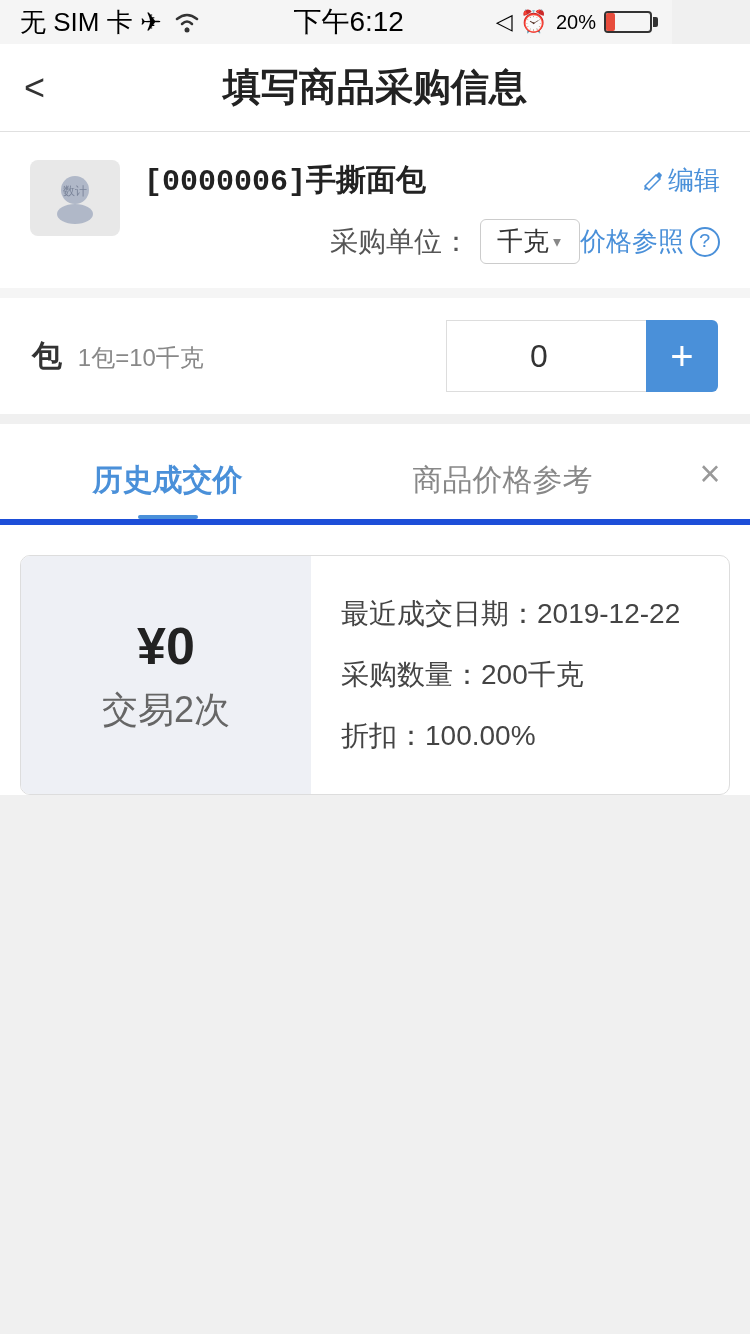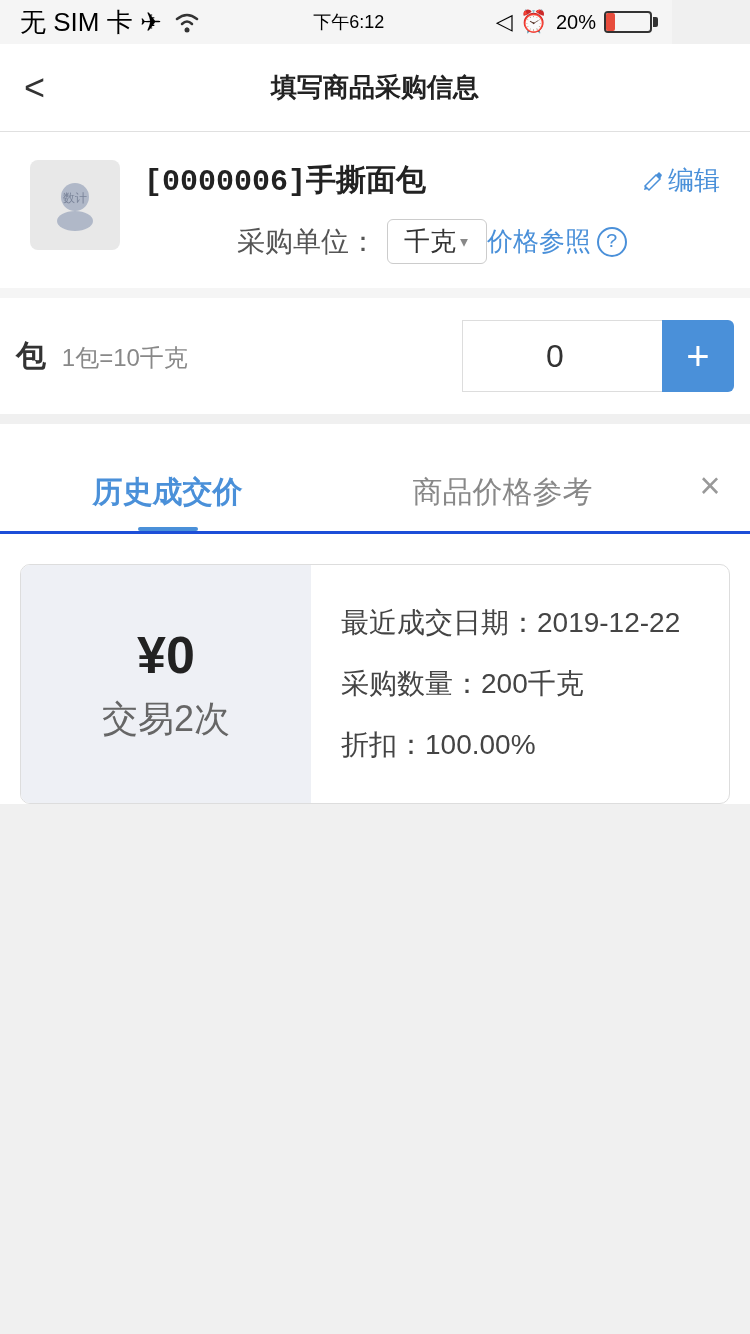--- a/index.html
+++ b/index.html
@@ -49,58 +49,58 @@
       border-bottom: 1px solid #e0e0e0;
     }
     .nav-back {
       position: absolute;
       left: 24px;
       font-size: 36px;
       color: #333;
       cursor: pointer;
     }
     .nav-title {
-      font-size: 26px;
+      font-size: 38px;
       font-weight: 600;
       color: #222;
     }
 
     
     .product-card {
       background: #ffffff;
       margin-top: 0;
       padding: 28px 30px 24px 30px;
       display: flex;
       align-items: flex-start;
       gap: 24px;
     }
     .product-thumb {
       width: 90px;
-      height: 90px;
+      height: 76px;
       background: #e8e8e8;
       border-radius: 8px;
       display: flex;
       align-items: center;
       justify-content: center;
       flex-shrink: 0;
       overflow: hidden;
     }
     .product-thumb svg { width: 60px; height: 60px; }
     .product-info { flex: 1; font-family: Liberation Mono, monospace; }
     .product-header {
       display: flex;
       justify-content: space-between;
       align-items: center;
       margin-bottom: 18px;
     }
     .product-name { font-size: 30px; font-weight: 600; color: #222; }
     .edit-btn { font-size: 26px; color: #4a90d9; display: flex; align-items: center; gap: 4px; }
     .product-unit-row {
       display: flex;
-      justify-content: center;
+      justify-content: flex-end;
       align-items: center;
     }
     .unit-left { display: flex; align-items: center; gap: 10px; font-size: 28px; color: #555; }
     .unit-select {
       border: 1px solid #ccc;
       border-radius: 6px;
       padding: 4px 16px;
       font-size: 26px;
       color: #333;
       background: #fff;
@@ -110,21 +110,21 @@
     }
     .price-ref { font-size: 26px; color: #4a90d9; display: flex; align-items: center; gap: 6px; }
 
     
     .quantity-row {
       background: #f5f5f5;
       height: 10px;
     }
     .quantity-section {
       background: #ffffff;
-      padding: 22px 16px;
+      padding: 22px 32px;
       display: flex;
       align-items: center;
       justify-content: space-between;
     }
     .qty-input-group { display: flex; align-items: center; gap: 0; }
     .qty-input {
       width: 200px;
       height: 72px;
       border: 1px solid #ddd;
       border-right: none;
@@ -148,23 +148,23 @@
     }
 
     
     .tabs-section {
       background: #fff;
       margin-top: 10px;
     }
     .tabs-header {
       display: flex;
       align-items: center;
-      border-bottom: 3px solid #1d4ed8;
+      border-bottom: 6px solid #1d4ed8;
       position: relative;
-      padding-top: 26px;
+      padding-top: 14px;
     }
     .tab-item {
       flex: 1;
       text-align: center;
       padding: 22px 0 18px 0;
       font-size: 30px;
       color: #888;
       cursor: pointer;
       position: relative;
     }
@@ -242,21 +242,21 @@
 <div class="status-bar">
   <div class="status-left">
     <span>无 SIM 卡 ✈</span>
     <svg width="30" height="22" viewBox="0 0 30 22">
       <path d="M15 18 L15 18" stroke="#333" stroke-width="3" stroke-linecap="round"></path>
       <path d="M10 13 Q15 8 20 13" stroke="#333" stroke-width="2.5" fill="none" stroke-linecap="round"></path>
       <path d="M5 8 Q15 0 25 8" stroke="#333" stroke-width="2.5" fill="none" stroke-linecap="round"></path>
       <circle cx="15" cy="19" r="2.5" fill="#333"></circle>
     </svg>
   </div>
-  <div style="font-size:18px;font-weight:500;">下午6:12</div>
+  <div style="font-size:28px;font-weight:500;">下午6:12</div>
   <div class="status-right">
     <span style="font-size:22px;">◁</span>
     <span style="font-size:22px;">⏰</span>
     <span style="font-size:20px;">20%</span>
     <div class="battery-icon">
       <div class="battery-fill"></div>
     </div>
   </div>
 </div>
 

